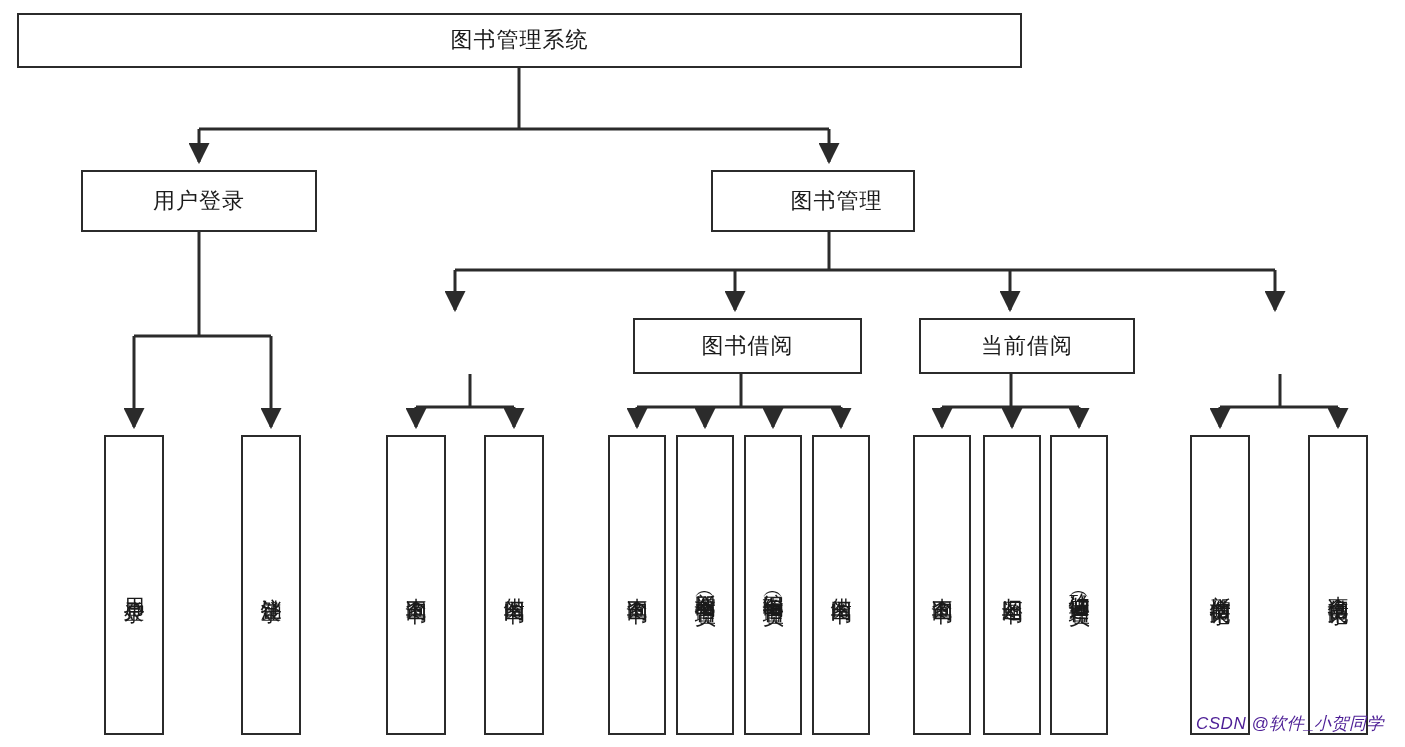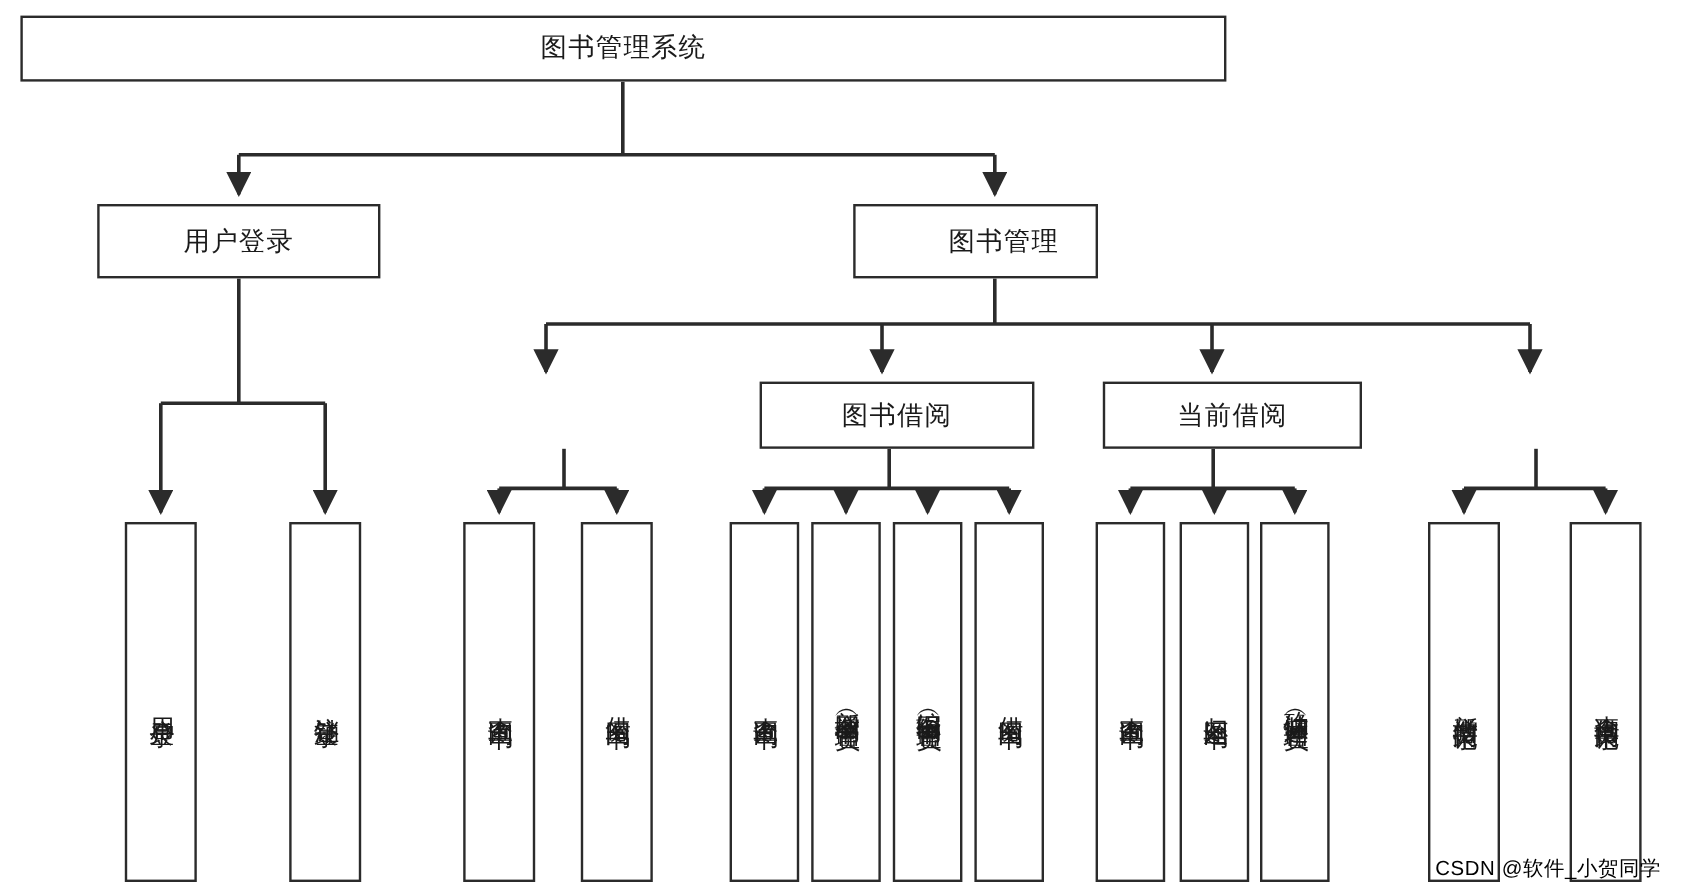--- a/index.html
+++ b/index.html
@@ -52,24 +52,25 @@
   }
   .node.vert .label {
     writing-mode: vertical-rl;
     text-orientation: upright;
     text-align: center;
     white-space: nowrap;
   }
   .watermark {
     position: absolute;
     font-size: 17px;
-    color: #000000;
+    color: #4c1d95;
     letter-spacing: 0.5px;
     white-space: nowrap;
     z-index: 3;
+    font-style: italic;
   }
 </style>
 </head>
 <body>
 
 <div id="canvas">
 
   <svg id="wires" viewBox="0 0 1405 747" xmlns="http://www.w3.org/2000/svg">
     <defs>
       <marker id="arrow" viewBox="0 0 10 10" refX="9" refY="5" markerWidth="7" markerHeight="7" orient="auto-start-reverse">

